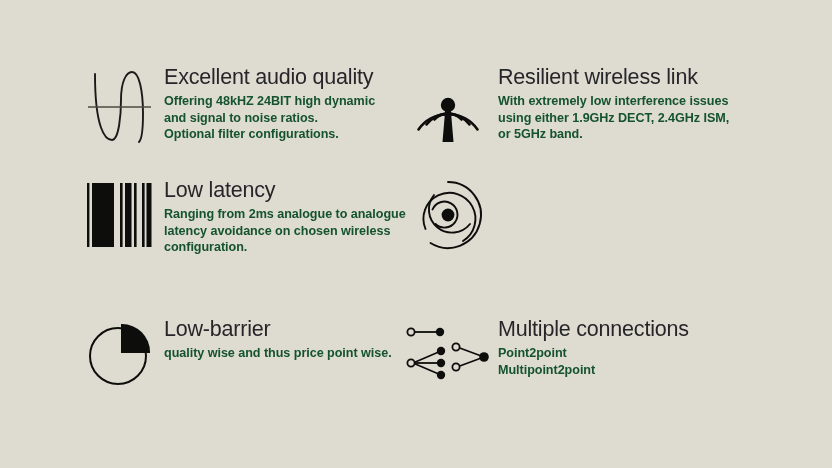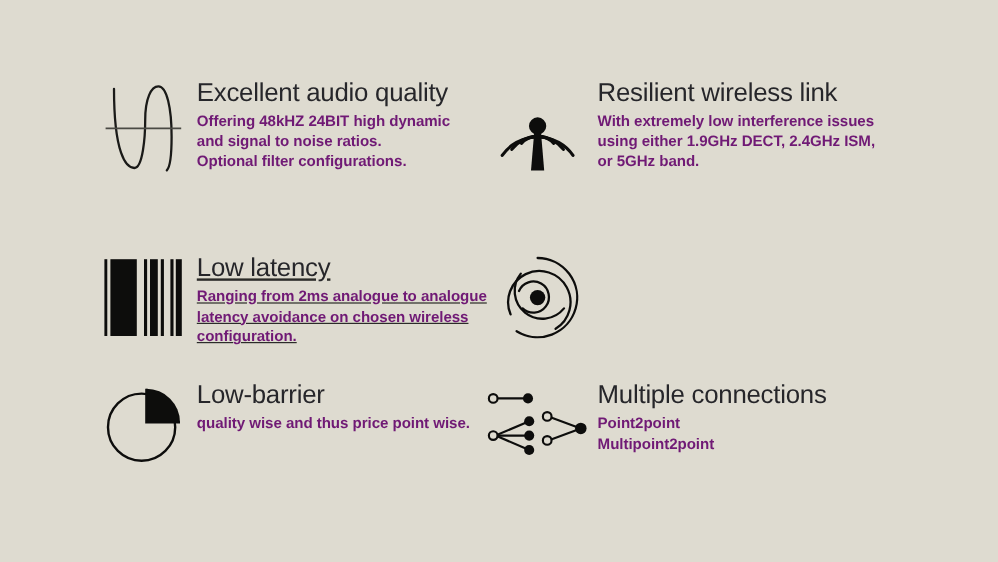--- a/index.html
+++ b/index.html
@@ -38,31 +38,31 @@
     font-weight: 400;
     letter-spacing: -0.2px;
     color: #26262a;
     line-height: 1.1;
     margin: 0 0 3px 0;
     white-space: nowrap;
   }
   .feat-line {
     font-size: 12.6px;
     font-weight: 600;
-    color: #701a75;
+    color: #14532d;
     line-height: 1.34;
     letter-spacing: -0.05px;
     white-space: nowrap;
   }
 
   
   .col-left  { left: 78px; }
   .col-right { left: 398px; }
   .row-1 { top: 66px; }
-  .row-2 { top: 212px; text-decoration: underline; }
+  .row-2 { top: 179px; }
   .row-3 { top: 318px; }
 
   .feature .icon-wrap { width: 86px; }
   .col-right .icon-wrap { width: 100px; }
 
   svg { display: block; overflow: visible; }
 </style>
 </head>
 <body>
 

